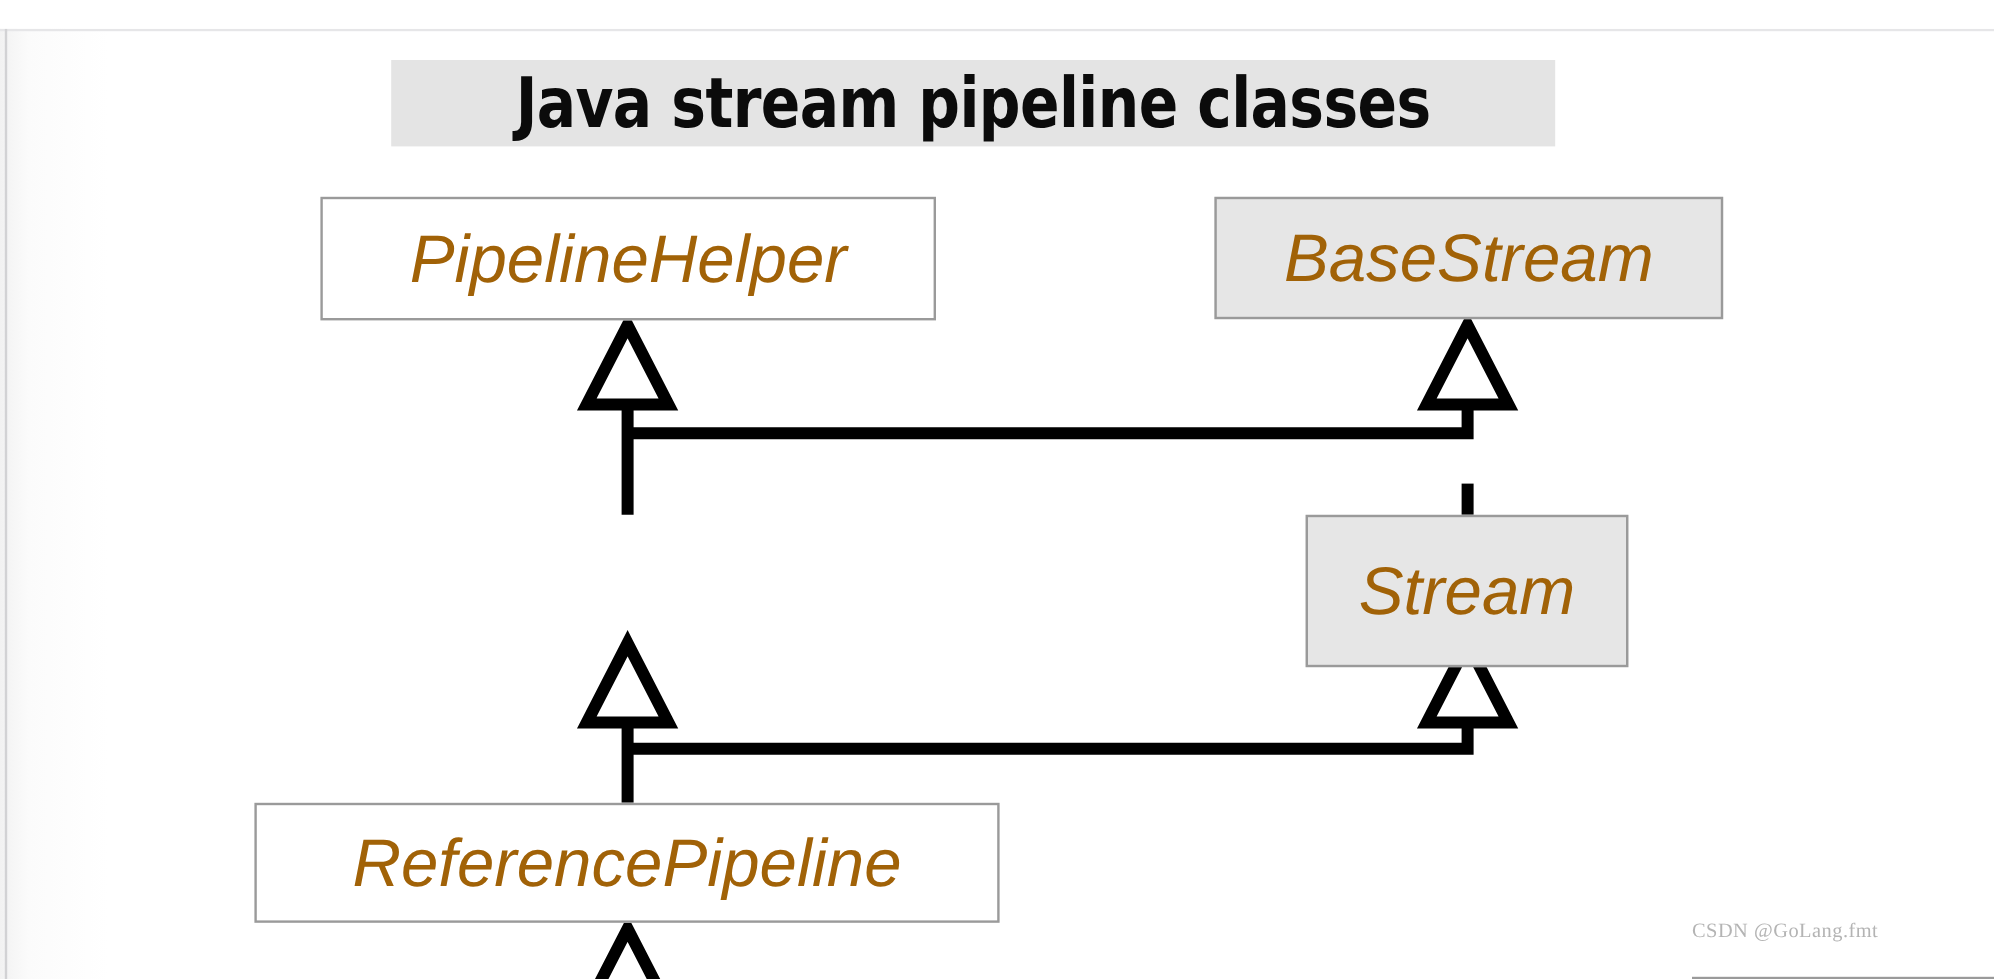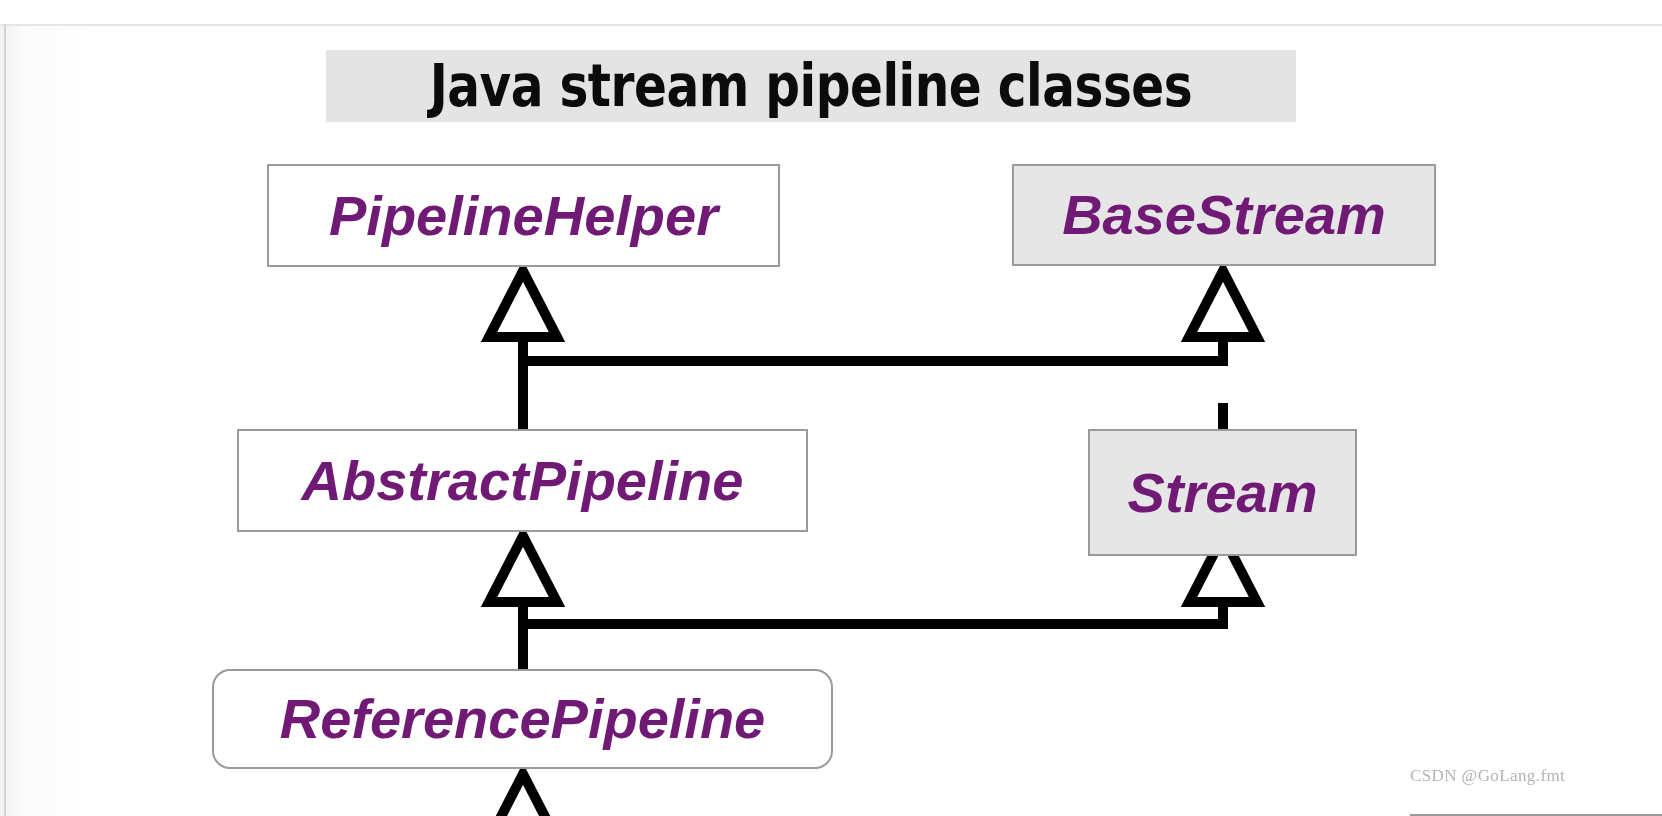--- a/index.html
+++ b/index.html
@@ -71,32 +71,32 @@
     border: 2px solid #9a9a9a;
     display: flex;
     align-items: center;
     justify-content: center;
   }
   .node.fill-white { background: #ffffff; }
   .node.fill-gray  { background: #e6e6e6; }
 
   .node .label {
     font-family: "Liberation Sans", sans-serif;
-    font-weight: 700;
+    font-weight: 400;
     font-style: italic;
-    color: #701a75;
+    color: #a16207;
     white-space: nowrap;
     line-height: 1;
   }
 
   #node-pipelinehelper   { left: 267px;  top: 140px; width: 513px; height: 103px; }
   #node-basestream       { left: 1012px; top: 140px; width: 424px; height: 102px; }
   #node-abstractpipeline { left: 237px;  top: 405px; width: 571px; height: 103px; }
   #node-stream           { left: 1088px; top: 405px; width: 269px; height: 127px; }
-  #node-referencepipeline{ left: 212px;  top: 645px; width: 621px; height: 100px; border-radius: 18px; }
+  #node-referencepipeline{ left: 212px;  top: 645px; width: 621px; height: 100px; }
   #node-partial-bottom   { left: 1410px; top: 790px; width: 252px; height: 60px; }
 
   #node-pipelinehelper   .label { font-size: 56px; }
   #node-basestream       .label { font-size: 56px; }
   #node-abstractpipeline .label { font-size: 56px; }
   #node-stream           .label { font-size: 56px; }
   #node-referencepipeline.node  { }
   #node-referencepipeline .label { font-size: 56px; }
 
   
@@ -169,23 +169,20 @@
   </svg>
 
   <div id="node-pipelinehelper" class="node fill-white">
     <span class="label">PipelineHelper</span>
   </div>
 
   <div id="node-basestream" class="node fill-gray">
     <span class="label">BaseStream</span>
   </div>
 
-  <div id="node-abstractpipeline" class="node fill-white">
-    <span class="label">AbstractPipeline</span>
-  </div>
 
   <div id="node-stream" class="node fill-gray">
     <span class="label">Stream</span>
   </div>
 
   <div id="node-referencepipeline" class="node fill-white">
     <span class="label">ReferencePipeline</span>
   </div>
 
   <div id="node-partial-bottom" class="node fill-white">

